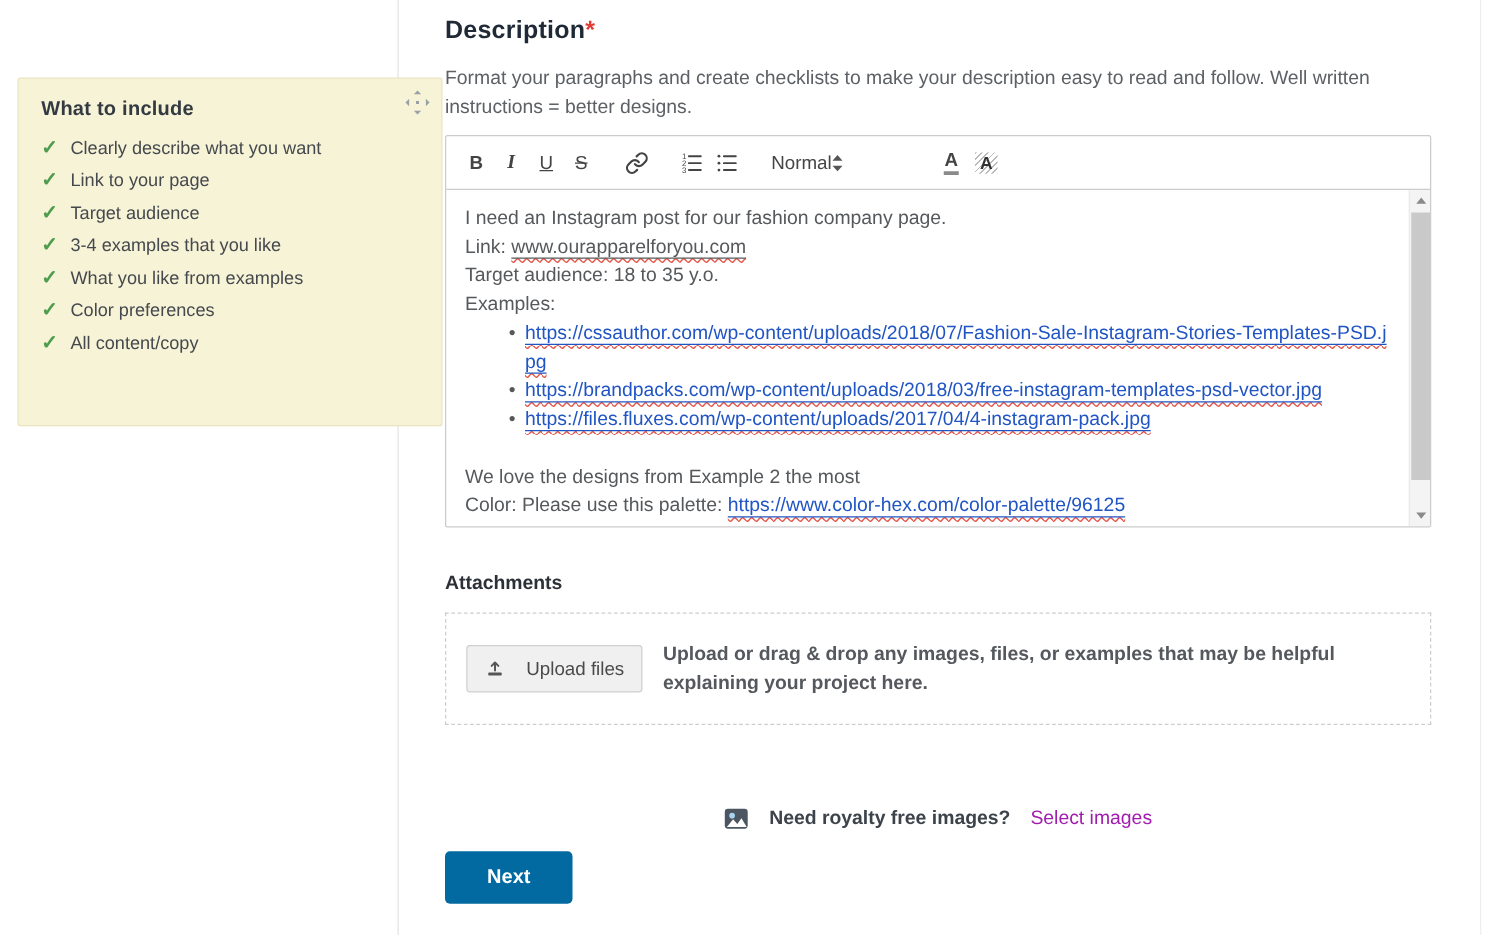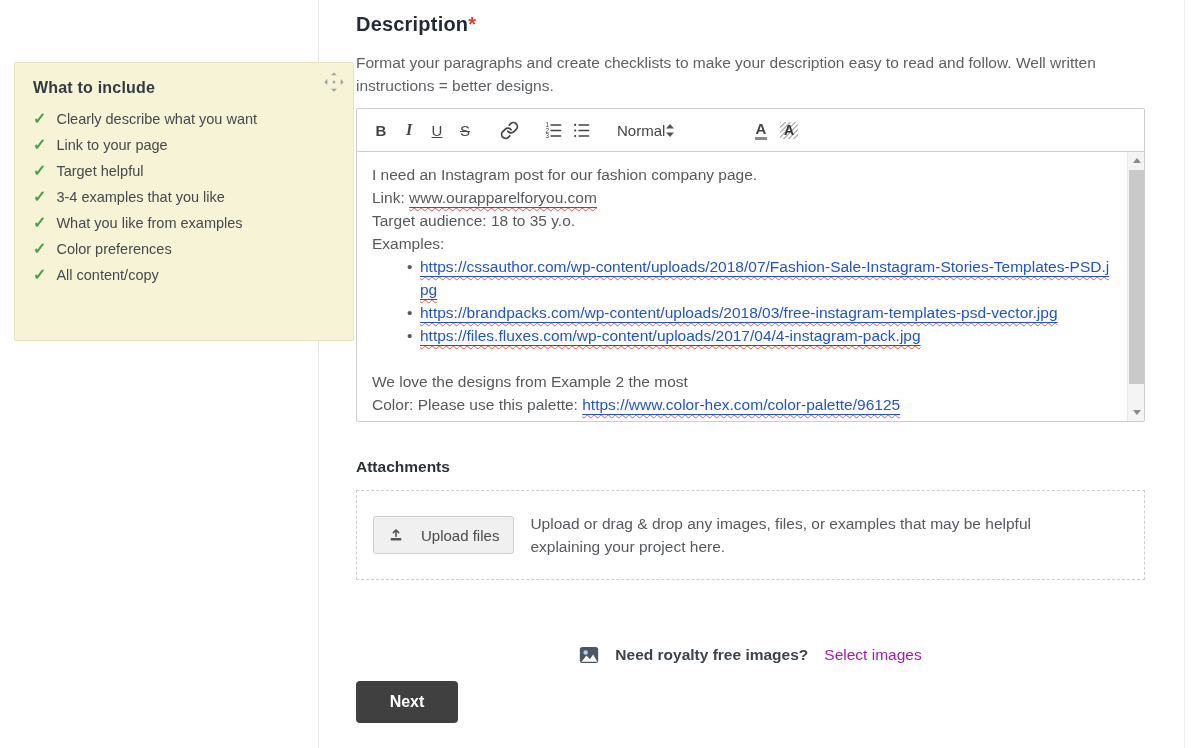--- a/index.html
+++ b/index.html
@@ -76,30 +76,30 @@
                  background:#c9c9c9; cursor:pointer; }
 
   
   .att-title { left:356px; top:458px; font-size:15.5px; font-weight:bold; color:#2b3136; }
   .att-box { left:356px; top:490px; width:789px; height:90px;
              border:1px dashed #cdcdcd; display:flex; align-items:center;
              padding-left:16px; gap:16px; }
   .upload-btn { height:38px; padding:0 14px; background:#f0f0f0; border:1px solid #cfcfcf;
                 border-radius:3px; display:flex; align-items:center; gap:17px;
                 font-size:15px; color:#4a4a4a; cursor:pointer; }
-  .att-help { width:560px; font-size:15.5px; line-height:23px; color:#55595e; }
+  .att-help { width:560px; font-size:15.5px; line-height:23px; color:#55595e;font-weight:bold; }
 
   
   .royalty { left:356px; top:617px; width:789px; display:flex; align-items:center;
              justify-content:center; gap:16px; font-size:15.5px;margin-top:28px; }
   .roy-q { font-weight:bold; color:#3c434a; }
   .roy-link { color:#a21caf; cursor:pointer; }
 
   
-  .next-btn { left:356px; top:681px; width:102px; height:42px; background:#404040;
+  .next-btn { left:356px; top:681px; width:102px; height:42px; background:#0369a1;
               border:none; border-radius:4px; color:#fff; font-size:16px; font-weight:bold;
               cursor:pointer; font-family:"Liberation Sans", sans-serif; }
 </style>
 </head>
 <body>
 
 <div class="abs divider-left"></div>
 <div class="abs divider-right"></div>
 
 <div class="abs note-box">
@@ -120,21 +120,21 @@
         <span>Clearly describe what you want</span>
       </li>
 
       <li>
         <span class="chk">✓</span>
         <span>Link to your page</span>
       </li>
 
       <li>
         <span class="chk">✓</span>
-        <span>Target helpful</span>
+        <span>Target audience</span>
       </li>
 
       <li>
         <span class="chk">✓</span>
         <span>3-4 examples that you like</span>
       </li>
 
       <li>
         <span class="chk">✓</span>
         <span>What you like from examples</span>

